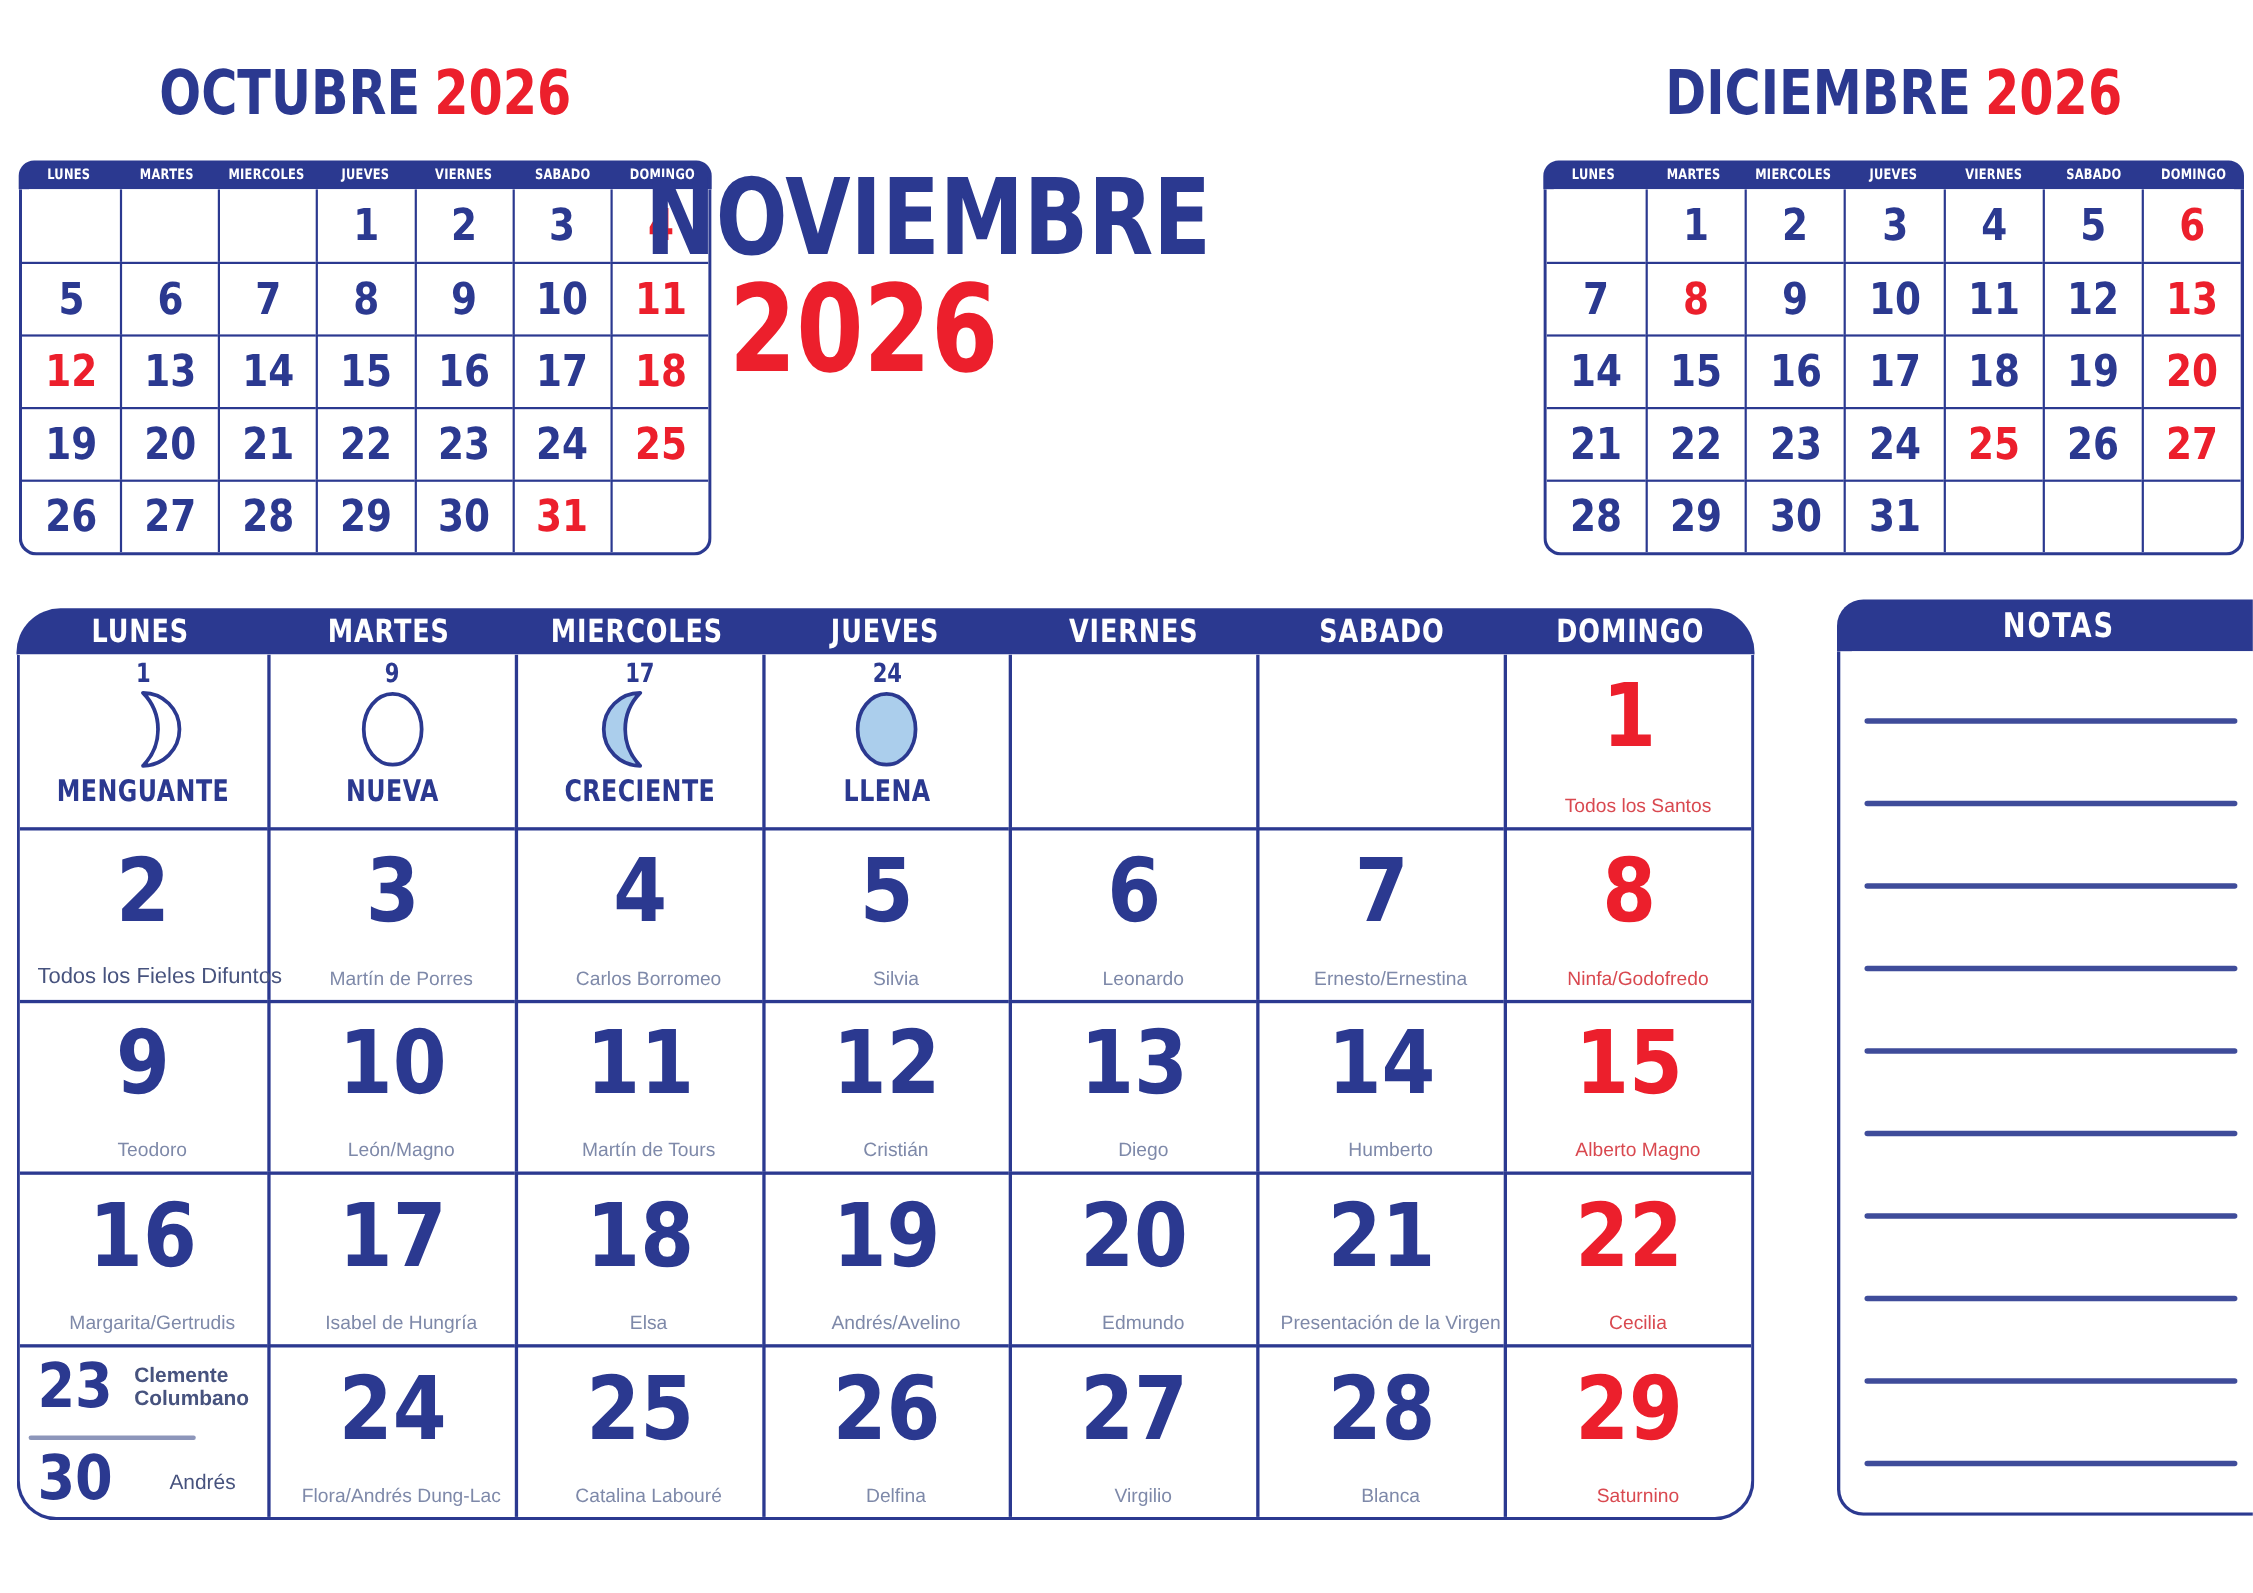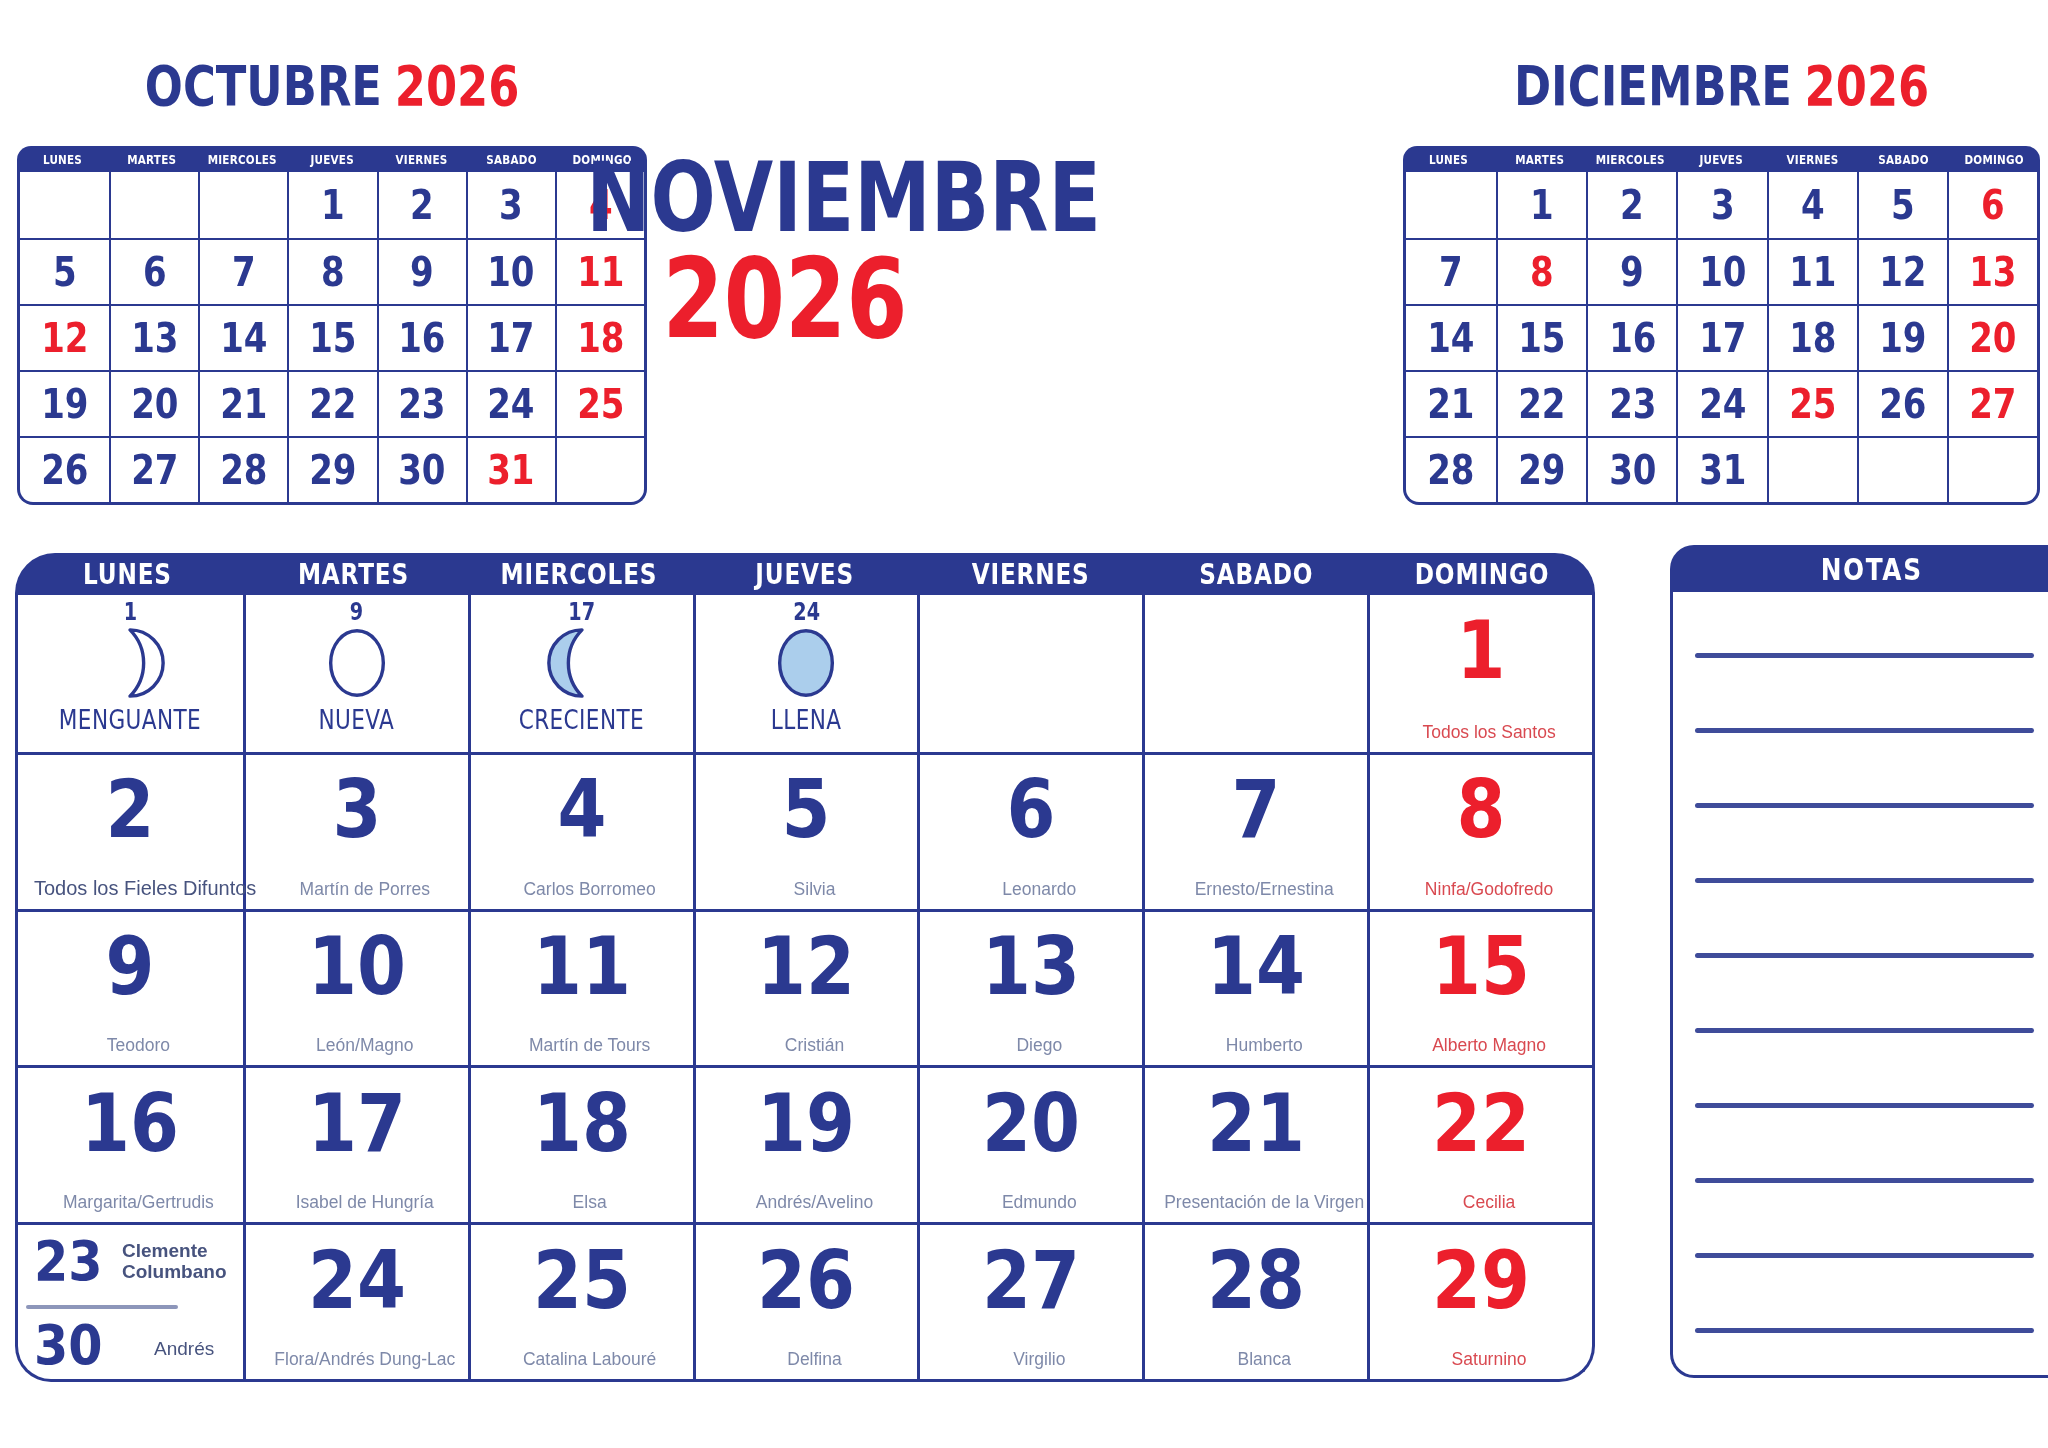--- a/index.html
+++ b/index.html
@@ -68,21 +68,21 @@
          color:var(--saint-gray);white-space:nowrap;z-index:2;padding-left:16px;}
   .saint.dark{color:var(--saint-dark);font-size:20px;}
   .saint.red{color:var(--saint-red);}
 
   
   .moon-cell{display:flex;flex-direction:column;align-items:center;
              justify-content:flex-start;padding-top:5px;box-sizing:border-box;}
   .moon-day{font-size:24px;font-weight:bold;color:var(--blue);line-height:1;}
   .moon-icon{display:block;height:78px;}
   .moon-icon svg{display:block;}
-  .moon-label{font-size:27px;font-weight:normal;color:var(--blue);line-height:1;
+  .moon-label{font-size:27px;font-weight:bold;color:var(--blue);line-height:1;
               margin-top:4px;letter-spacing:.5px;}
 
   
   .sp-num{position:absolute;font-size:56px;font-weight:bold;color:var(--blue);
           line-height:1;transform:scaleX(.88);transform-origin:left;}
   .sp-n1{left:16px;top:8px;}
   .sp-n2{left:16px;top:92px;}
   .sp-saint{position:absolute;font-family:"Liberation Sans",sans-serif;
             font-size:19px;color:var(--saint-dark);line-height:1.08;
             text-align:left;width:96px;}

